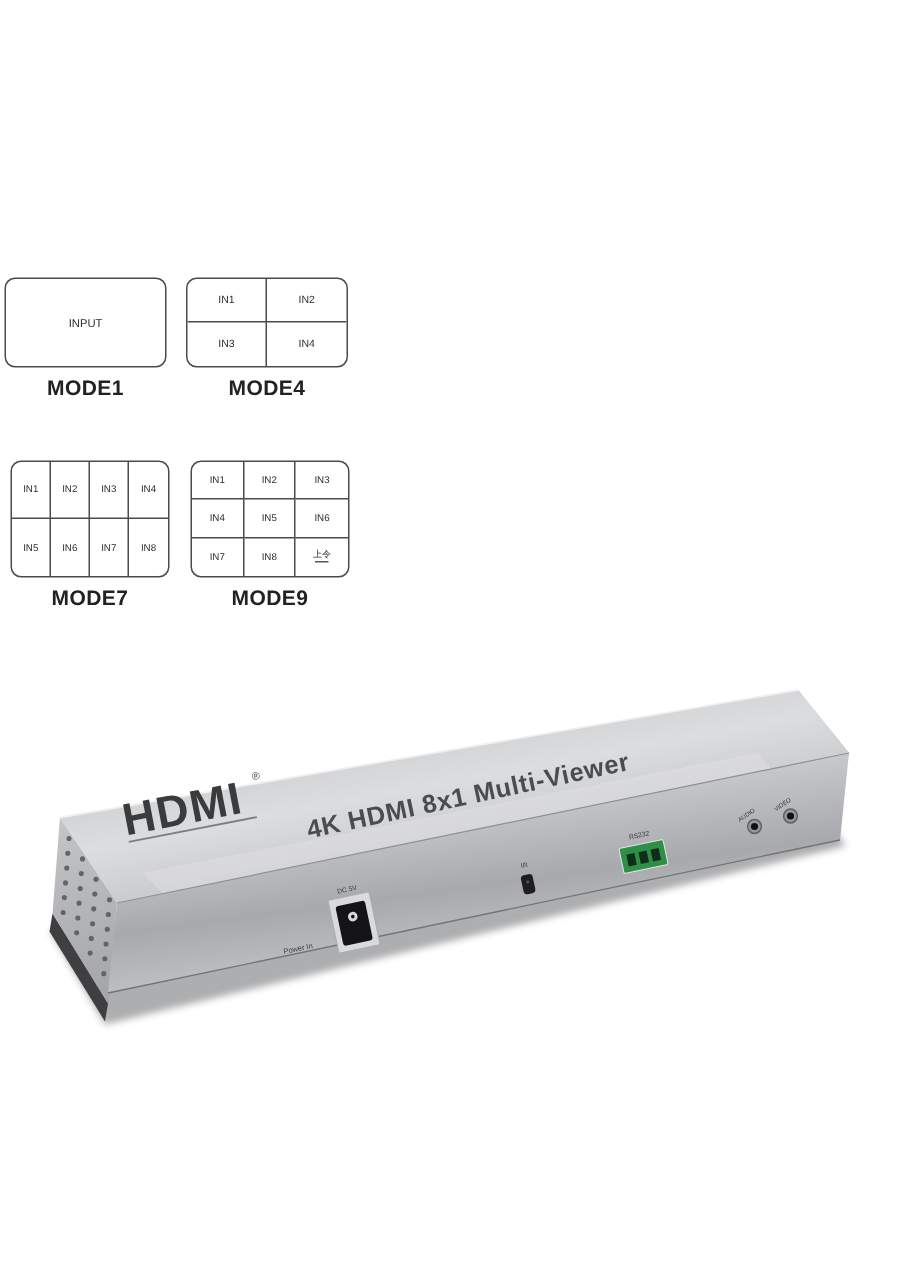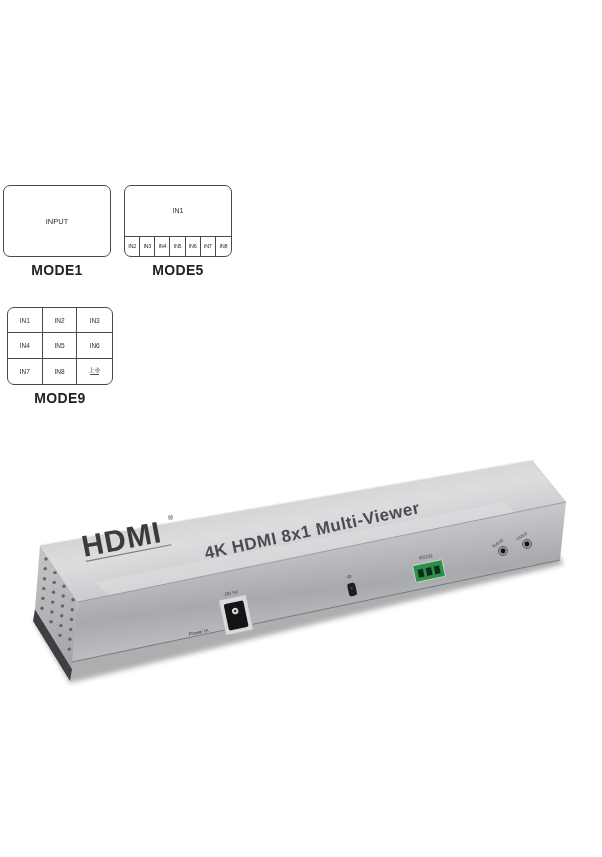--- a/index.html
+++ b/index.html
@@ -4,21 +4,21 @@
 <style>
   html,body{margin:0;padding:0;}
   body{
     width:602px;height:857px;background:#ffffff;position:relative;
     font-family:"Liberation Sans", sans-serif;overflow:hidden;
   }
   .mode-row{position:absolute;display:flex;}
   #row1{left:3px;top:185px;gap:13px;}
   #row2{left:7px;top:307px;gap:14px;}
   .mode{display:flex;flex-direction:column;align-items:center;}
-  #row1 .mode-box{width:108px;height:72px;}
+  #row1 .mode-box{width:108px;height:60px;}
   #row2 .mode-box{width:106px;height:78px;}
   .mode-box{
     border:1px solid #4a4a4a;border-radius:7px;position:relative;
     overflow:hidden;background:#ffffff;box-sizing:border-box;
   }
   .mode-label{
     margin-top:5px;font-size:14px;font-weight:700;color:#222222;letter-spacing:0.3px;
   }
   .cell{
     display:flex;align-items:center;justify-content:center;
@@ -34,36 +34,43 @@
 <body>
 
 <div id="row1" class="mode-row">
     <div class="mode">
       <div class="mode-box" style="display: flex;">
         <div class="cell" style="flex: 1 1 0%; font-size: 7.5px;">INPUT</div>
       </div>
       <div class="mode-label">MODE1</div>
     </div>
     <div class="mode">
-      <div class="mode-box" style="display: flex; flex-direction: column;">
-        <div class="cell" style="flex: 2.55 1 0%; border-bottom: 1px solid rgb(74, 74, 74);">IN1</div>
-        <div style="flex: 1 1 0%; display: grid; grid-template-columns: repeat(7, 1fr);">
-          <div class="cell" style="border-right: 1px solid rgb(74, 74, 74); font-size: 5.5px; letter-spacing: -0.3px;">IN2</div>
-          <div class="cell" style="border-right: 1px solid rgb(74, 74, 74); font-size: 5.5px; letter-spacing: -0.3px;">IN3</div>
-          <div class="cell" style="border-right: 1px solid rgb(74, 74, 74); font-size: 5.5px; letter-spacing: -0.3px;">IN4</div>
-          <div class="cell" style="border-right: 1px solid rgb(74, 74, 74); font-size: 5.5px; letter-spacing: -0.3px;">IN5</div>
-          <div class="cell" style="border-right: 1px solid rgb(74, 74, 74); font-size: 5.5px; letter-spacing: -0.3px;">IN6</div>
-          <div class="cell" style="border-right: 1px solid rgb(74, 74, 74); font-size: 5.5px; letter-spacing: -0.3px;">IN7</div>
-          <div class="cell" style="border-right: none; font-size: 5.5px; letter-spacing: -0.3px;">IN8</div>
-        </div>
-      </div>
-      <div class="mode-label">MODE5</div>
+      <div class="mode-box" style="display: grid; grid-template-columns: repeat(2, 1fr); grid-template-rows: repeat(2, 1fr);">
+        <div class="cell" style="border-right: 1px solid rgb(74, 74, 74); border-bottom: 1px solid rgb(74, 74, 74); font-size: 7px;">IN1</div>
+        <div class="cell" style="border-right: none; border-bottom: 1px solid rgb(74, 74, 74); font-size: 7px;">IN2</div>
+        <div class="cell" style="border-right: 1px solid rgb(74, 74, 74); border-bottom: none; font-size: 7px;">IN3</div>
+        <div class="cell" style="border-right: none; border-bottom: none; font-size: 7px;">IN4</div>
+      </div>
+      <div class="mode-label">MODE4</div>
     </div>
   </div>
 <div id="row2" class="mode-row">
+    <div class="mode">
+      <div class="mode-box" style="display: grid; grid-template-columns: repeat(4, 1fr); grid-template-rows: repeat(2, 1fr);">
+        <div class="cell" style="border-right: 1px solid rgb(74, 74, 74); border-bottom: 1px solid rgb(74, 74, 74); font-size: 6.5px;">IN1</div>
+        <div class="cell" style="border-right: 1px solid rgb(74, 74, 74); border-bottom: 1px solid rgb(74, 74, 74); font-size: 6.5px;">IN2</div>
+        <div class="cell" style="border-right: 1px solid rgb(74, 74, 74); border-bottom: 1px solid rgb(74, 74, 74); font-size: 6.5px;">IN3</div>
+        <div class="cell" style="border-right: none; border-bottom: 1px solid rgb(74, 74, 74); font-size: 6.5px;">IN4</div>
+        <div class="cell" style="border-right: 1px solid rgb(74, 74, 74); border-bottom: none; font-size: 6.5px;">IN5</div>
+        <div class="cell" style="border-right: 1px solid rgb(74, 74, 74); border-bottom: none; font-size: 6.5px;">IN6</div>
+        <div class="cell" style="border-right: 1px solid rgb(74, 74, 74); border-bottom: none; font-size: 6.5px;">IN7</div>
+        <div class="cell" style="border-right: none; border-bottom: none; font-size: 6.5px;">IN8</div>
+      </div>
+      <div class="mode-label">MODE7</div>
+    </div>
     <div class="mode">
       <div class="mode-box" style="display: grid; grid-template-columns: repeat(3, 1fr); grid-template-rows: repeat(3, 1fr);">
         <div class="cell" style="border-right: 1px solid rgb(74, 74, 74); border-bottom: 1px solid rgb(74, 74, 74); font-size: 6.5px;">IN1</div>
         <div class="cell" style="border-right: 1px solid rgb(74, 74, 74); border-bottom: 1px solid rgb(74, 74, 74); font-size: 6.5px;">IN2</div>
         <div class="cell" style="border-right: none; border-bottom: 1px solid rgb(74, 74, 74); font-size: 6.5px;">IN3</div>
         <div class="cell" style="border-right: 1px solid rgb(74, 74, 74); border-bottom: 1px solid rgb(74, 74, 74); font-size: 6.5px;">IN4</div>
         <div class="cell" style="border-right: 1px solid rgb(74, 74, 74); border-bottom: 1px solid rgb(74, 74, 74); font-size: 6.5px;">IN5</div>
         <div class="cell" style="border-right: none; border-bottom: 1px solid rgb(74, 74, 74); font-size: 6.5px;">IN6</div>
         <div class="cell" style="border-right: 1px solid rgb(74, 74, 74); border-bottom: none; font-size: 6.5px;">IN7</div>
         <div class="cell" style="border-right: 1px solid rgb(74, 74, 74); border-bottom: none; font-size: 6.5px;">IN8</div>

